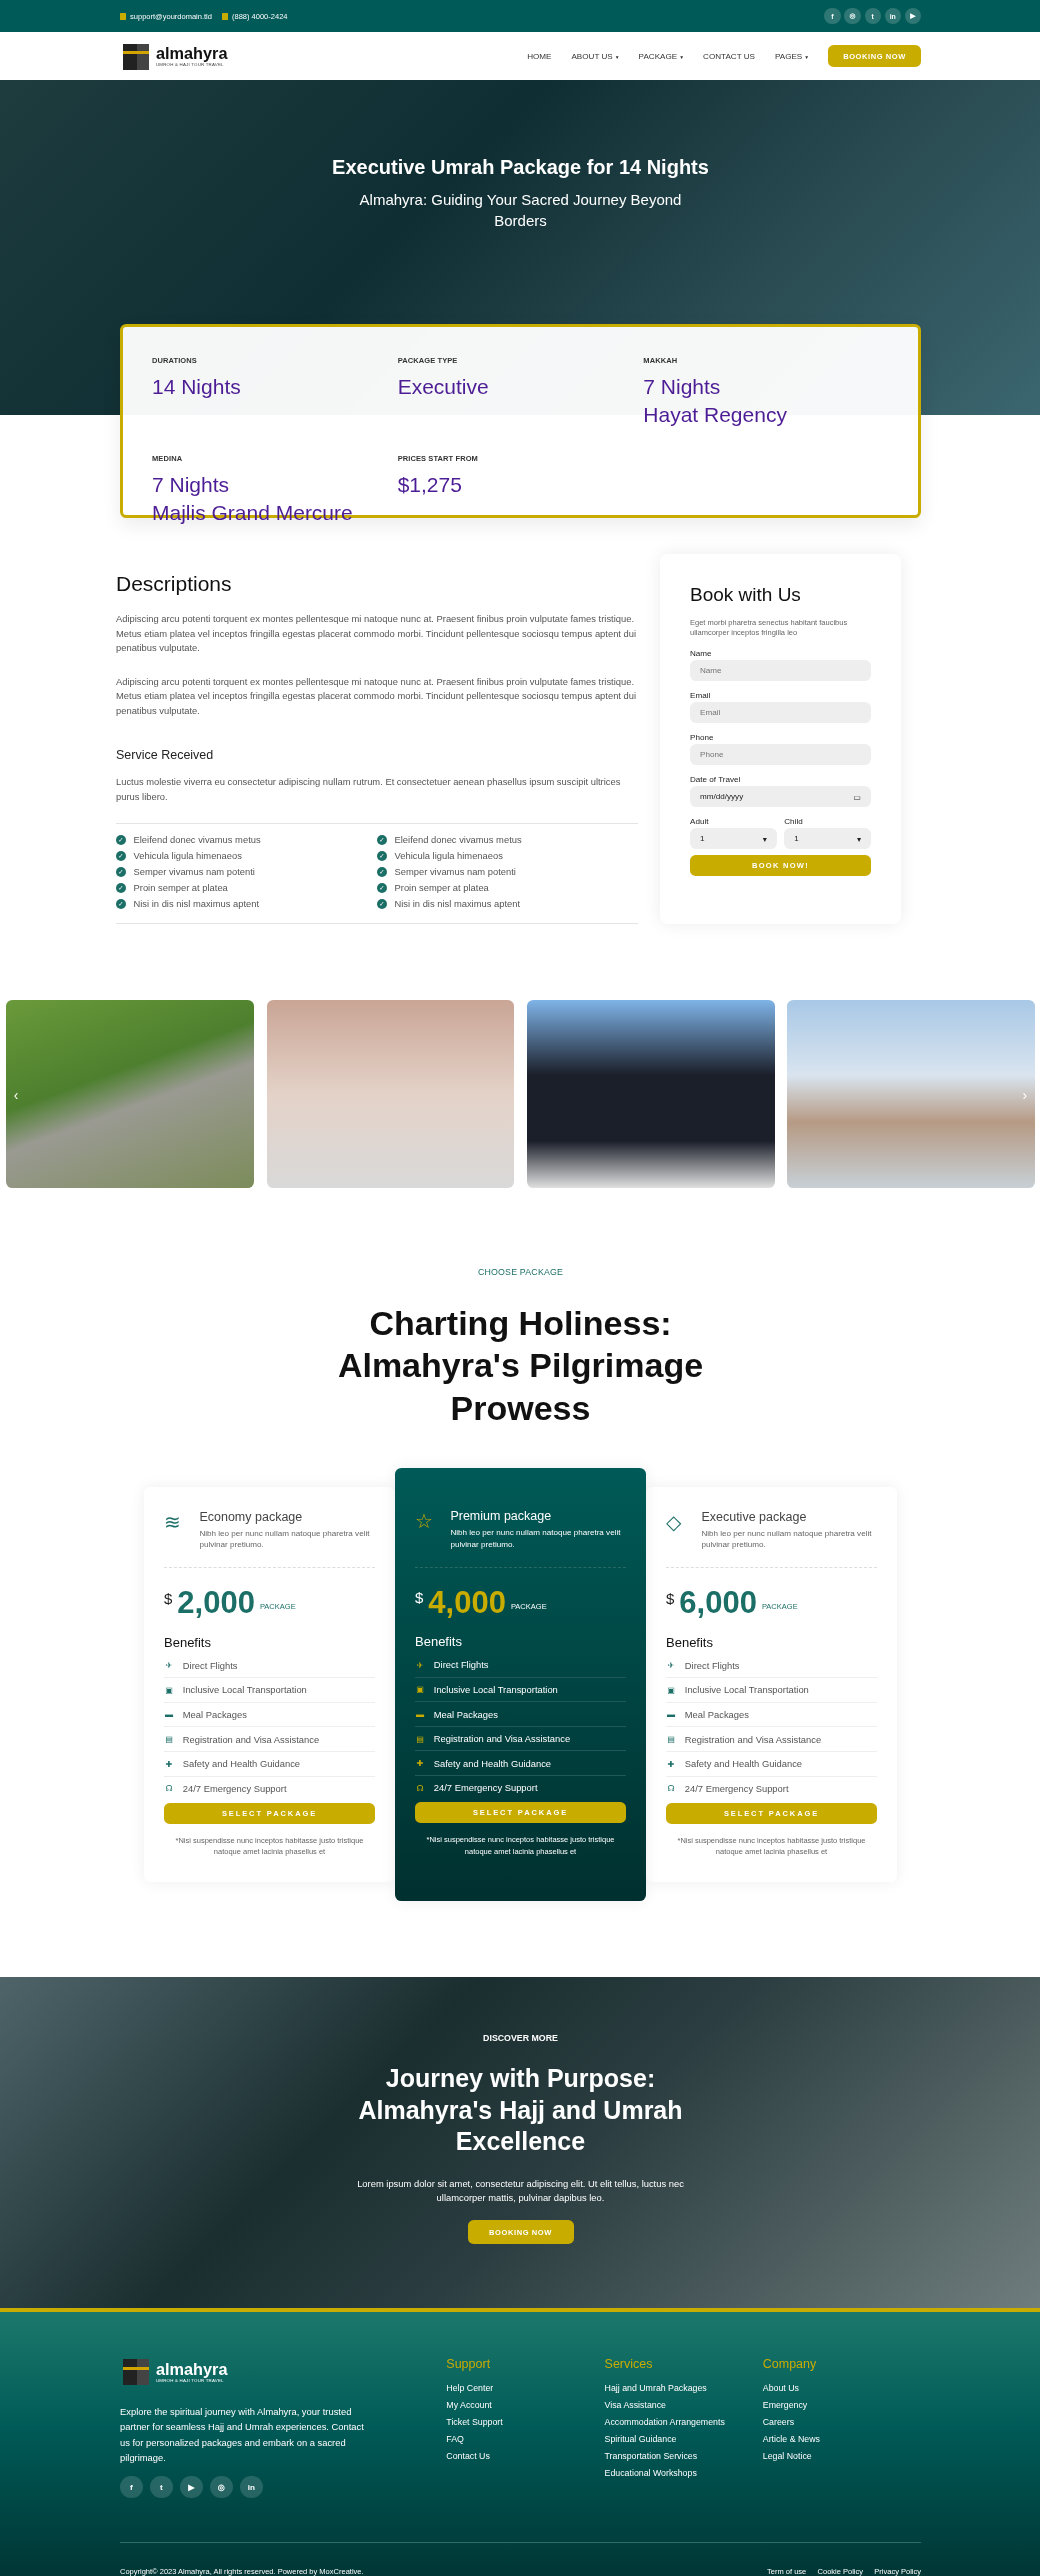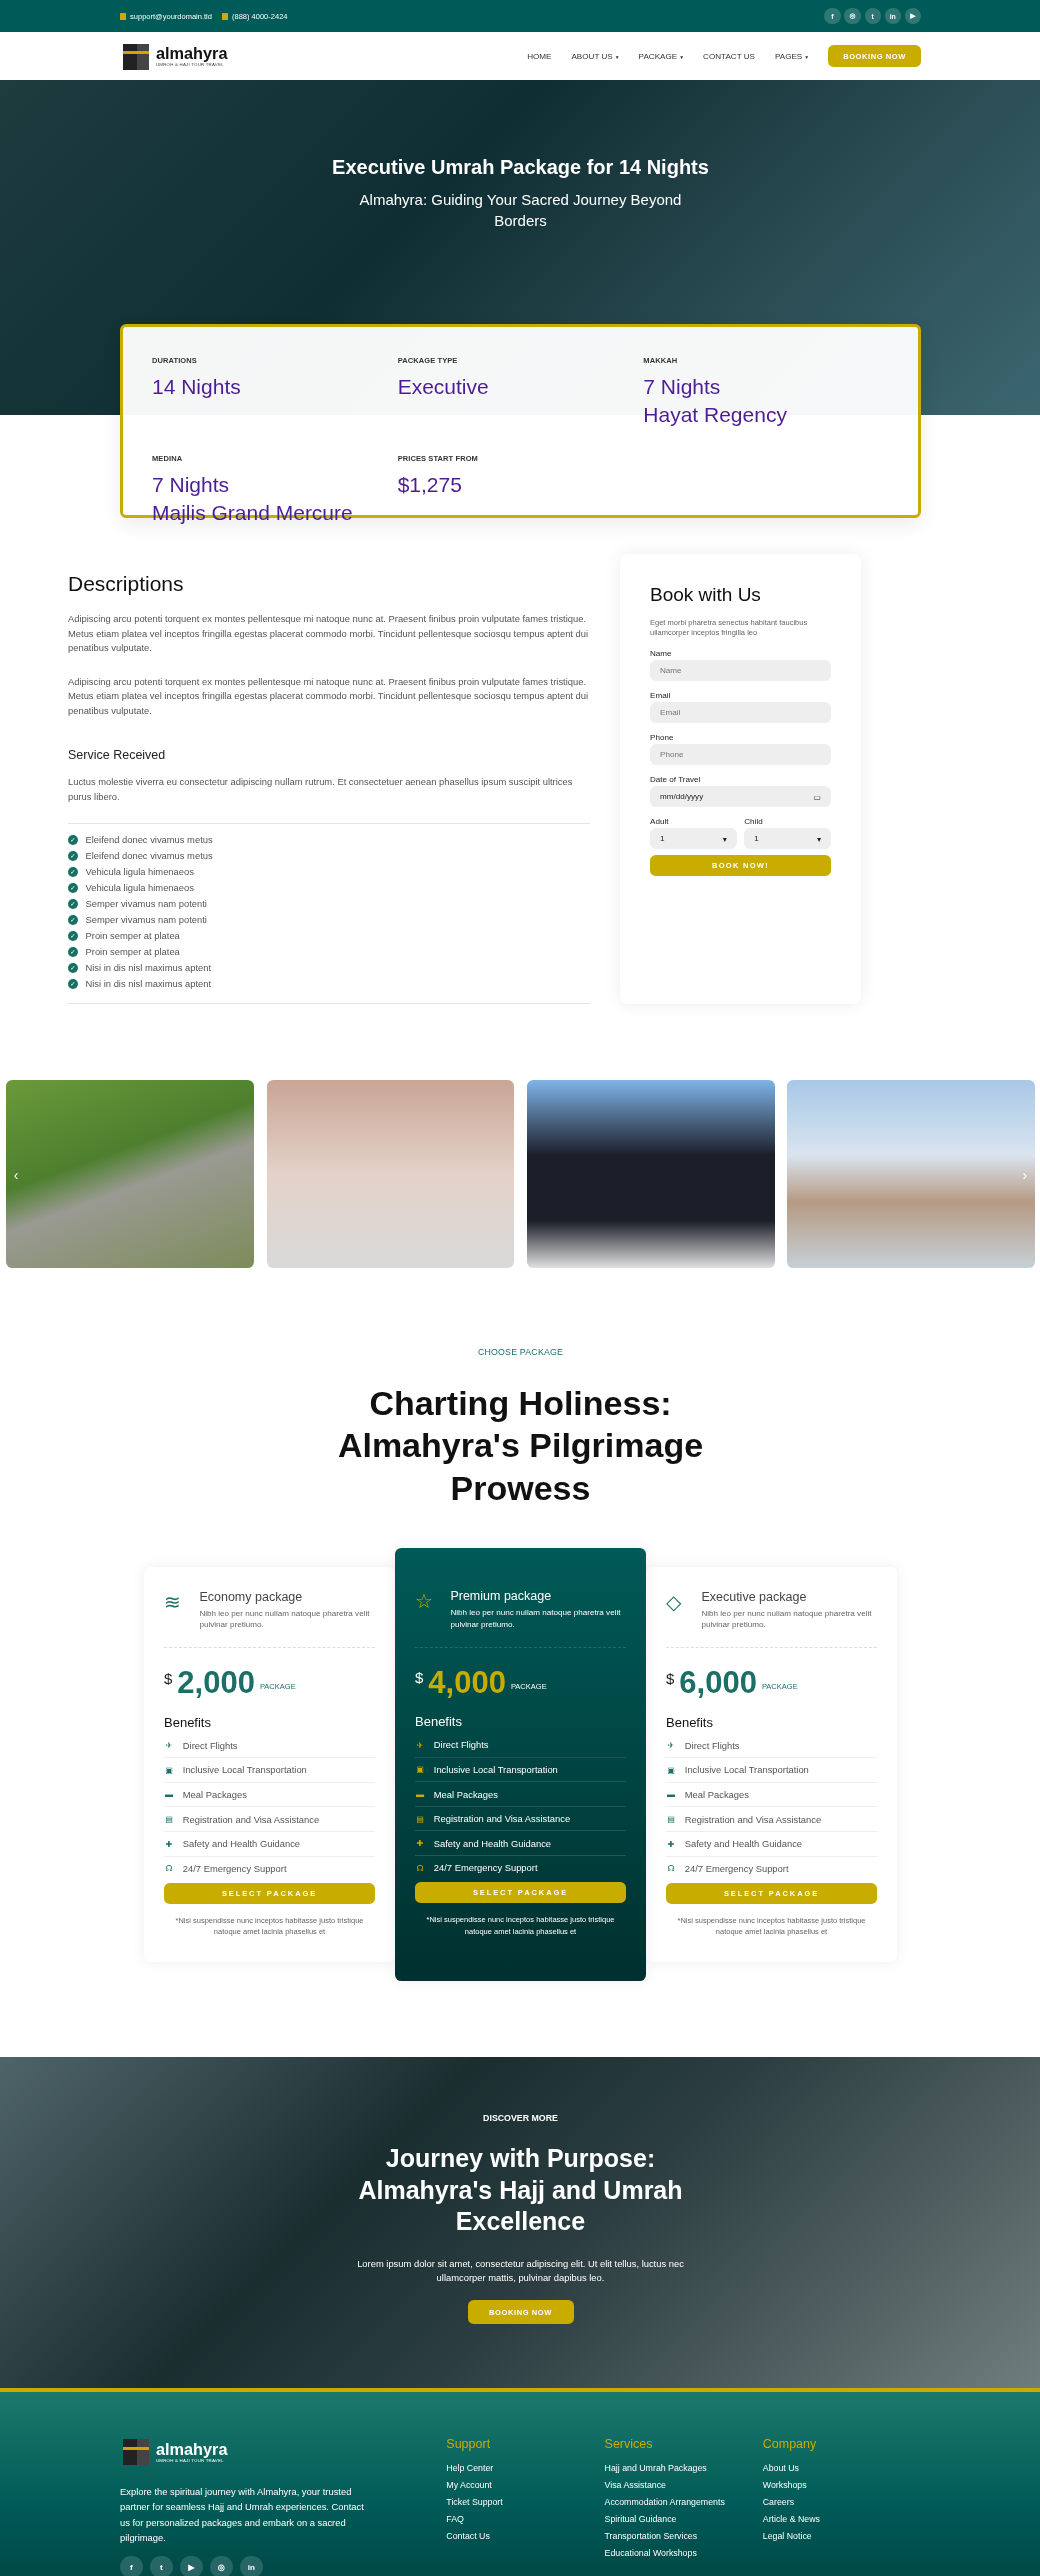--- a/index.html
+++ b/index.html
@@ -20,27 +20,27 @@
 .nav .caret{font-size:5.6px;margin-left:3.1px}
 .btn-gold{background:#c9ac00;color:#fff;font-weight:bold;border-radius:5.6px;letter-spacing:0.6px;text-align:center;border:none}
 .nav .btn-gold{padding:6.9px 15px;font-size:7.5px}
 .hero{height:335px;position:relative;background:linear-gradient(135deg,#1e3c3e,#0f2e33 40%,#2a4b52 70%,#3b6670);text-align:center;color:#fff;padding-top:75px}
 .hero::after{content:"";position:absolute;left:0;right:0;bottom:0;height:0}
 .hero h1{font-size:20px;line-height:1.2;font-weight:bold}
 .hero p{font-size:15px;margin-top:11.3px;line-height:1.35}
 .infobox{position:absolute;left:120px;width:801px;top:244px;height:194px;background:rgba(255,255,255,.96);border:3.1px solid #c9ac00;border-radius:6.3px;padding:29px 29px;display:grid;grid-template-columns:repeat(3,1fr);row-gap:25px;color:#222;text-align:left;box-shadow:0 6.3px 19px rgba(0,0,0,.08)}
 .infobox .lbl{font-size:7.5px;color:#333;font-weight:bold;letter-spacing:0.1px}
 .infobox .val{font-size:21px;color:#4c1d95;margin-top:7.5px;line-height:1.35}
-.main{display:flex;gap:30px;padding:0 120px 0 68px;margin-top:-6.3px}
+.main{display:flex;gap:22px;padding:0 120px 0 116px;margin-top:-6.3px}
 .desc{width:522px}
 .desc h2{font-size:21px;font-weight:normal;color:#111}
 .desc p{font-size:9.4px;color:#555;line-height:1.55;margin-top:16.3px}
 .desc h3{font-size:12.5px;font-weight:normal;margin-top:30px}
 .desc hr{border:none;border-top:1.3px solid #e4e4e4;margin-top:19px}
-.checks{display:grid;grid-template-columns:1fr;padding:10px 0;row-gap:5px}
+.checks{display:grid;grid-template-columns:1fr 1fr;padding:10px 0;row-gap:5px}
 .checks div{font-size:9.4px;color:#555;display:flex;align-items:center;gap:7.5px}
 .checks .ci{width:10px;height:10px;border-radius:50%;background:#1c6f67;color:#fff;font-size:6.3px;display:flex;align-items:center;justify-content:center}
 .book{width:241px;background:#fff;border-radius:7.5px;box-shadow:0 0 17.5px rgba(0,0,0,.08);padding:30px 30px 33px;margin-top:-17.5px}
 .book h3{font-size:19px;font-weight:normal;color:#111}
 .book .sub{font-size:7.5px;color:#666;margin-top:11.3px;line-height:1.4}
 .book label{display:block;font-size:8.1px;color:#222;margin-top:10px}
 .book .inp{background:#eee;border-radius:6.3px;height:20.6px;margin-top:2.5px;display:flex;align-items:center;justify-content:space-between;padding:0 10px;font-size:8.1px;color:#999;border:none;width:100%}
 .book .date{color:#222}
 .book .row{display:flex;gap:7.5px}
 .book .row>div{flex:1}
@@ -455,21 +455,21 @@
         <li>Accommodation Arrangements</li>
         <li>Spiritual Guidance</li>
         <li>Transportation Services</li>
         <li>Educational Workshops</li>
       </ul>
     </div>
     <div class="fcol">
       <h4>Company</h4>
       <ul>
         <li>About Us</li>
-        <li>Workshops</li>
+        <li>Emergency</li>
         <li>Careers</li>
         <li>Article &amp; News</li>
         <li>Legal Notice</li>
       </ul>
     </div>
   </div>
   <div class="fbottom">
     <span>Copyright© 2023 Almahyra, All rights reserved. Powered by MoxCreative.</span>
     <div class="links">
       <span>Term of use</span>

